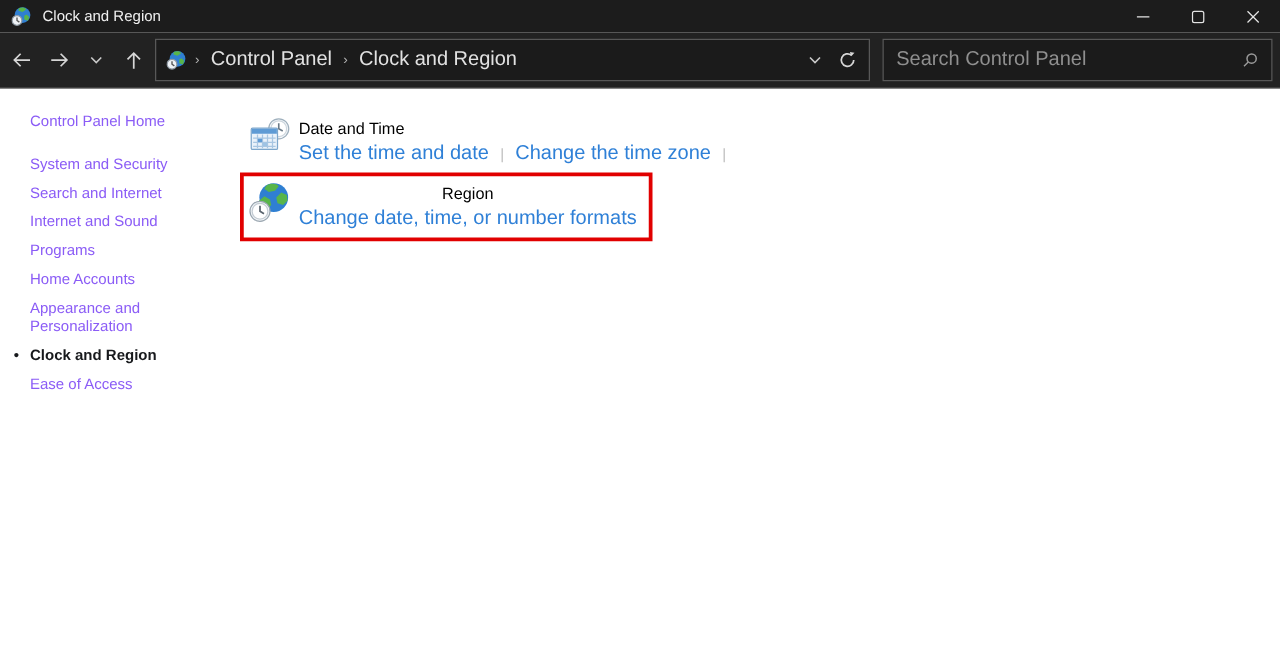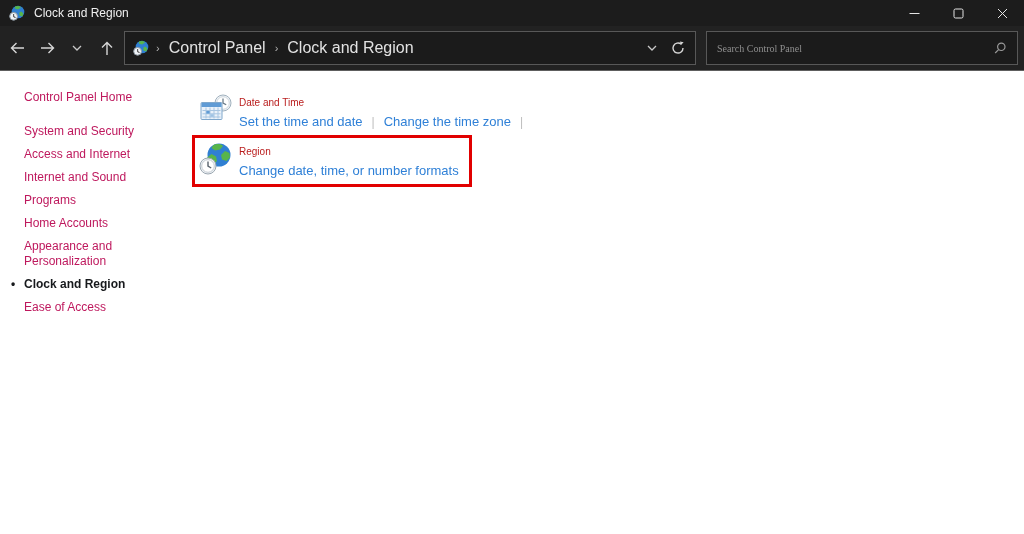--- a/index.html
+++ b/index.html
@@ -21,38 +21,38 @@
   .addressbar{height:34px;border:1px solid #585858;background:#1b1b1b;display:flex;align-items:center;
               flex:0 0 572px;margin-left:2px;padding:0 4px 0 8px}
   .ab-icon{width:16px;height:16px;display:flex;align-items:center;margin-right:4px}
   .crumb{color:#e2e2e2;font-size:16px;padding:2px 6px;white-space:nowrap;border-radius:3px}
   .crumb-sep{color:#b5b5b5;font-size:11px;padding:0 3px}
   .ab-spacer{flex:1}
   .ab-btn{width:26px;height:28px;display:flex;align-items:center;justify-content:center;border-radius:3px}
   .searchbox{height:34px;border:1px solid #585858;background:#1b1b1b;display:flex;align-items:center;
              margin-left:10px;flex:1;padding:0 10px;margin-right:2px}
   .searchbox input{flex:1;background:transparent;border:none;outline:none;color:#7dd3fc;
-                   font-size:10px;font-family:Liberation Serif, serif}
+                   font-size:16px;font-family:Liberation Sans, sans-serif}
   .searchbox input::placeholder{color:#8f8f8f}
 
   
   .body{flex:1;display:flex;background:#ffffff;overflow:hidden}
   .sidebar{flex:0 0 190px;padding:19px 0 0 24px;font-size:12px}
-  .side-item{color:#be185d;margin-bottom:8px;line-height:15px;max-width:132px;position:relative;cursor:pointer}
+  .side-item{color:#8b5cf6;margin-bottom:8px;line-height:15px;max-width:132px;position:relative;cursor:pointer}
   .side-item.home{margin-bottom:19px}
   .side-item.active{color:#17191c;font-weight:bold}
   .side-item .bullet{position:absolute;left:-13px;top:0}
 
   .content{flex:1;padding:22px 0 0 9px;position:relative}
   .group{display:flex;gap:6px;align-items:flex-start;width:max-content}
   .group-icon{width:34px;height:34px;flex:0 0 34px;display:flex}
   .group-text{padding-top:1px}
-  .sec-title{font-size:10px;color:#b91c1c;display:block;line-height:17px;cursor:pointer;text-decoration:none}
+  .sec-title{font-size:13px;color:#000000;display:block;line-height:17px;cursor:pointer;text-decoration:none}
   .links{display:flex;align-items:center;margin-top:3px;white-space:nowrap}
-  .tlink{font-size:13px;color:#2f80d7;cursor:pointer;text-decoration:none}
+  .tlink{font-size:16px;color:#2f80d7;cursor:pointer;text-decoration:none}
   .lsep{color:#bdbdbd;margin:0 9px;font-size:12px}
   .group.highlighted{border:3px solid #e10000;margin-left:-7px;margin-top:6px;padding:4px 10px 6px 4px}
 </style>
 </head>
 <body>
 
 <div class="window">
 
   <div class="titlebar">
     <span class="tb-icon">
@@ -142,21 +142,21 @@
           <path d="M6.6 8.6L3.2 12" stroke="#9a9a9a" stroke-width="1.2"></path>
         </svg>
       </span>
     </div>
   </div>
 
   <div class="body">
     <div class="sidebar">
         <div class="side-item home"><span>Control Panel Home</span></div>
         <div class="side-item"><span>System and Security</span></div>
-        <div class="side-item"><span>Access and Internet</span></div>
+        <div class="side-item"><span>Search and Internet</span></div>
         <div class="side-item"><span>Internet and Sound</span></div>
         <div class="side-item"><span>Programs</span></div>
         <div class="side-item"><span>Home Accounts</span></div>
         <div class="side-item"><span>Appearance and Personalization</span></div>
         <div class="side-item active"><span class="bullet">•</span><span>Clock and Region</span></div>
         <div class="side-item"><span>Ease of Access</span></div>
       </div>
     <div class="content">
         <div class="group">
   <span class="group-icon">
@@ -174,21 +174,21 @@
 <div class="group-text">
             <a class="sec-title">Date and Time</a>
             <div class="links">
               <a class="tlink">Set the time and date</a>
               <span class="lsep">|</span>
               <a class="tlink">Change the time zone</a>
               <span class="lsep">|</span>
             </div>
           </div>
         </div>
-        <div class="group highlighted" style="border-color: rgb(225, 0, 0);">
+        <div class="group highlighted" style="border-color: rgb(225, 0, 0); text-align: center;">
   <span class="group-icon">
     <svg width="34" height="34" viewBox="0 0 34 34">
       <circle cx="20" cy="13" r="11.5" fill="#2f7fd2"></circle>
       <path fill="#58b54a" d="M14 3.5c3-2 8-2 10 .5l-3 3.5-5 1-3.5-2.5z"></path>
       <path fill="#58b54a" d="M26 9l4.5 2 .5 4.5-3.5 3.5-4.5-1.5-1-4.5z"></path>
       <path fill="#58b54a" d="M12.5 12l4.5 2.5 1 4.5-3.5 3.5-5.5-2.5-.8-4.5z"></path>
       <circle cx="9" cy="24" r="8" fill="#f2f5f8" stroke="#9aa6b0"></circle>
       <circle cx="9" cy="24" r="6.3" fill="#ffffff" stroke="#c4ccd3"></circle>
       <path d="M9 19.5V24l3.2 2" stroke="#5a646e" stroke-width="1.4" fill="none"></path>
     </svg>

